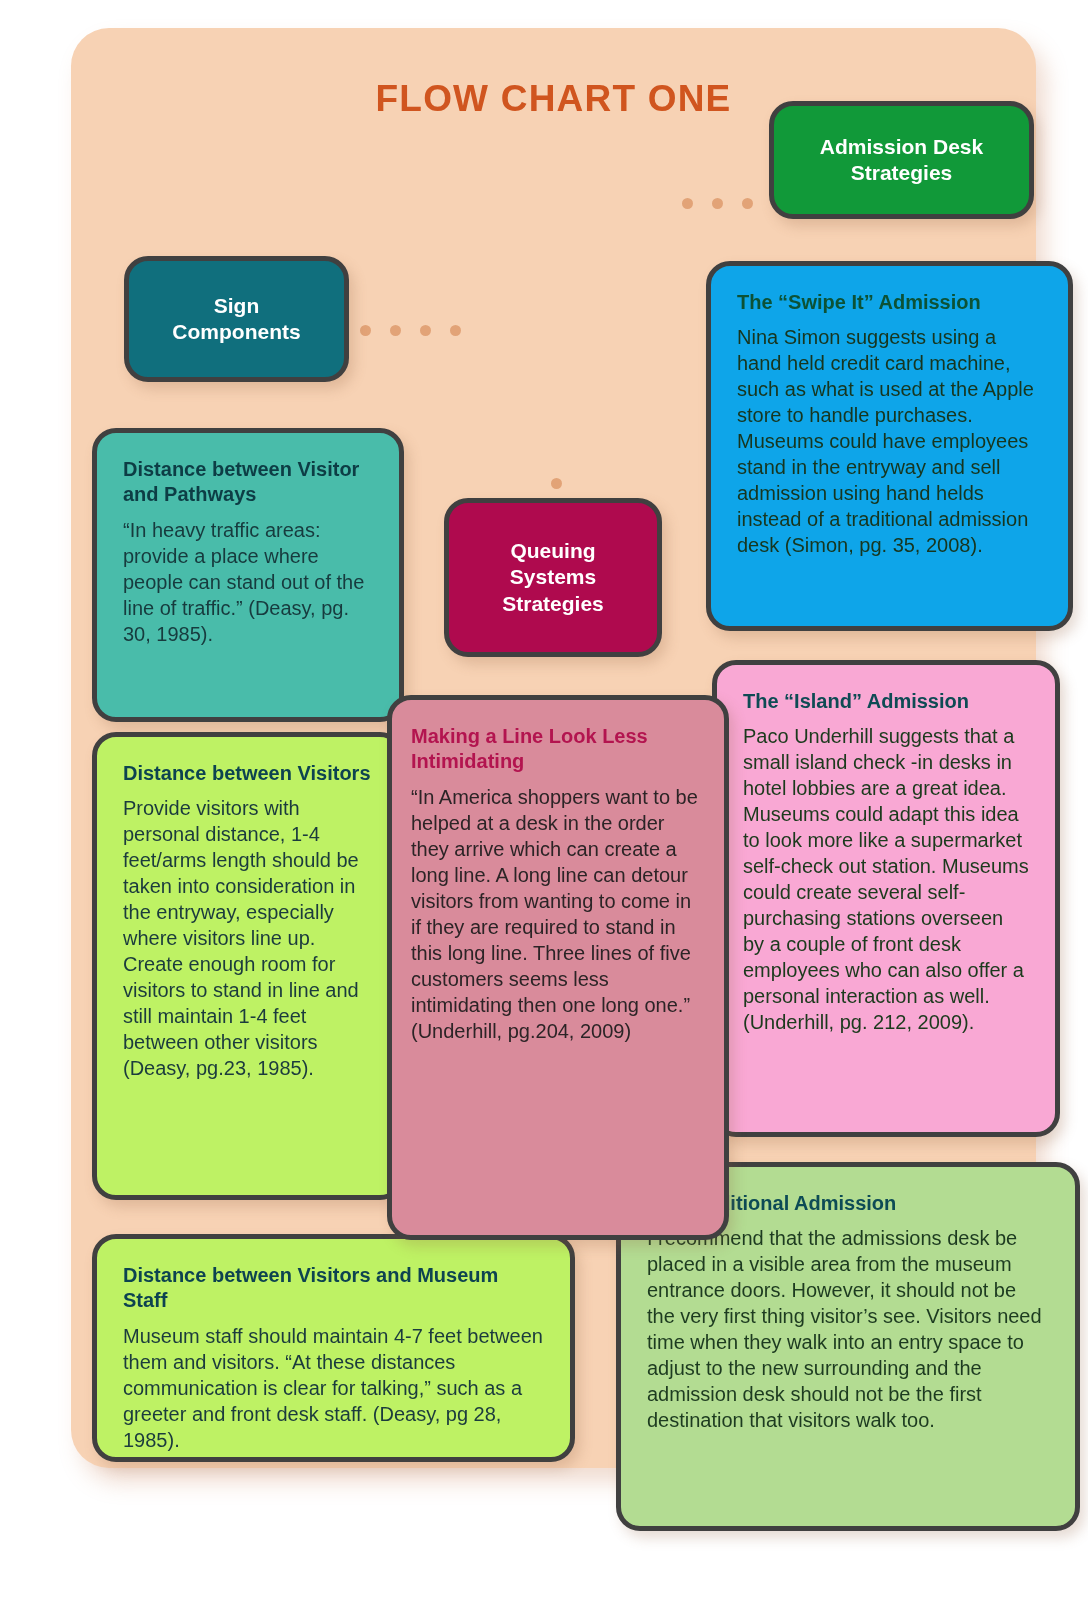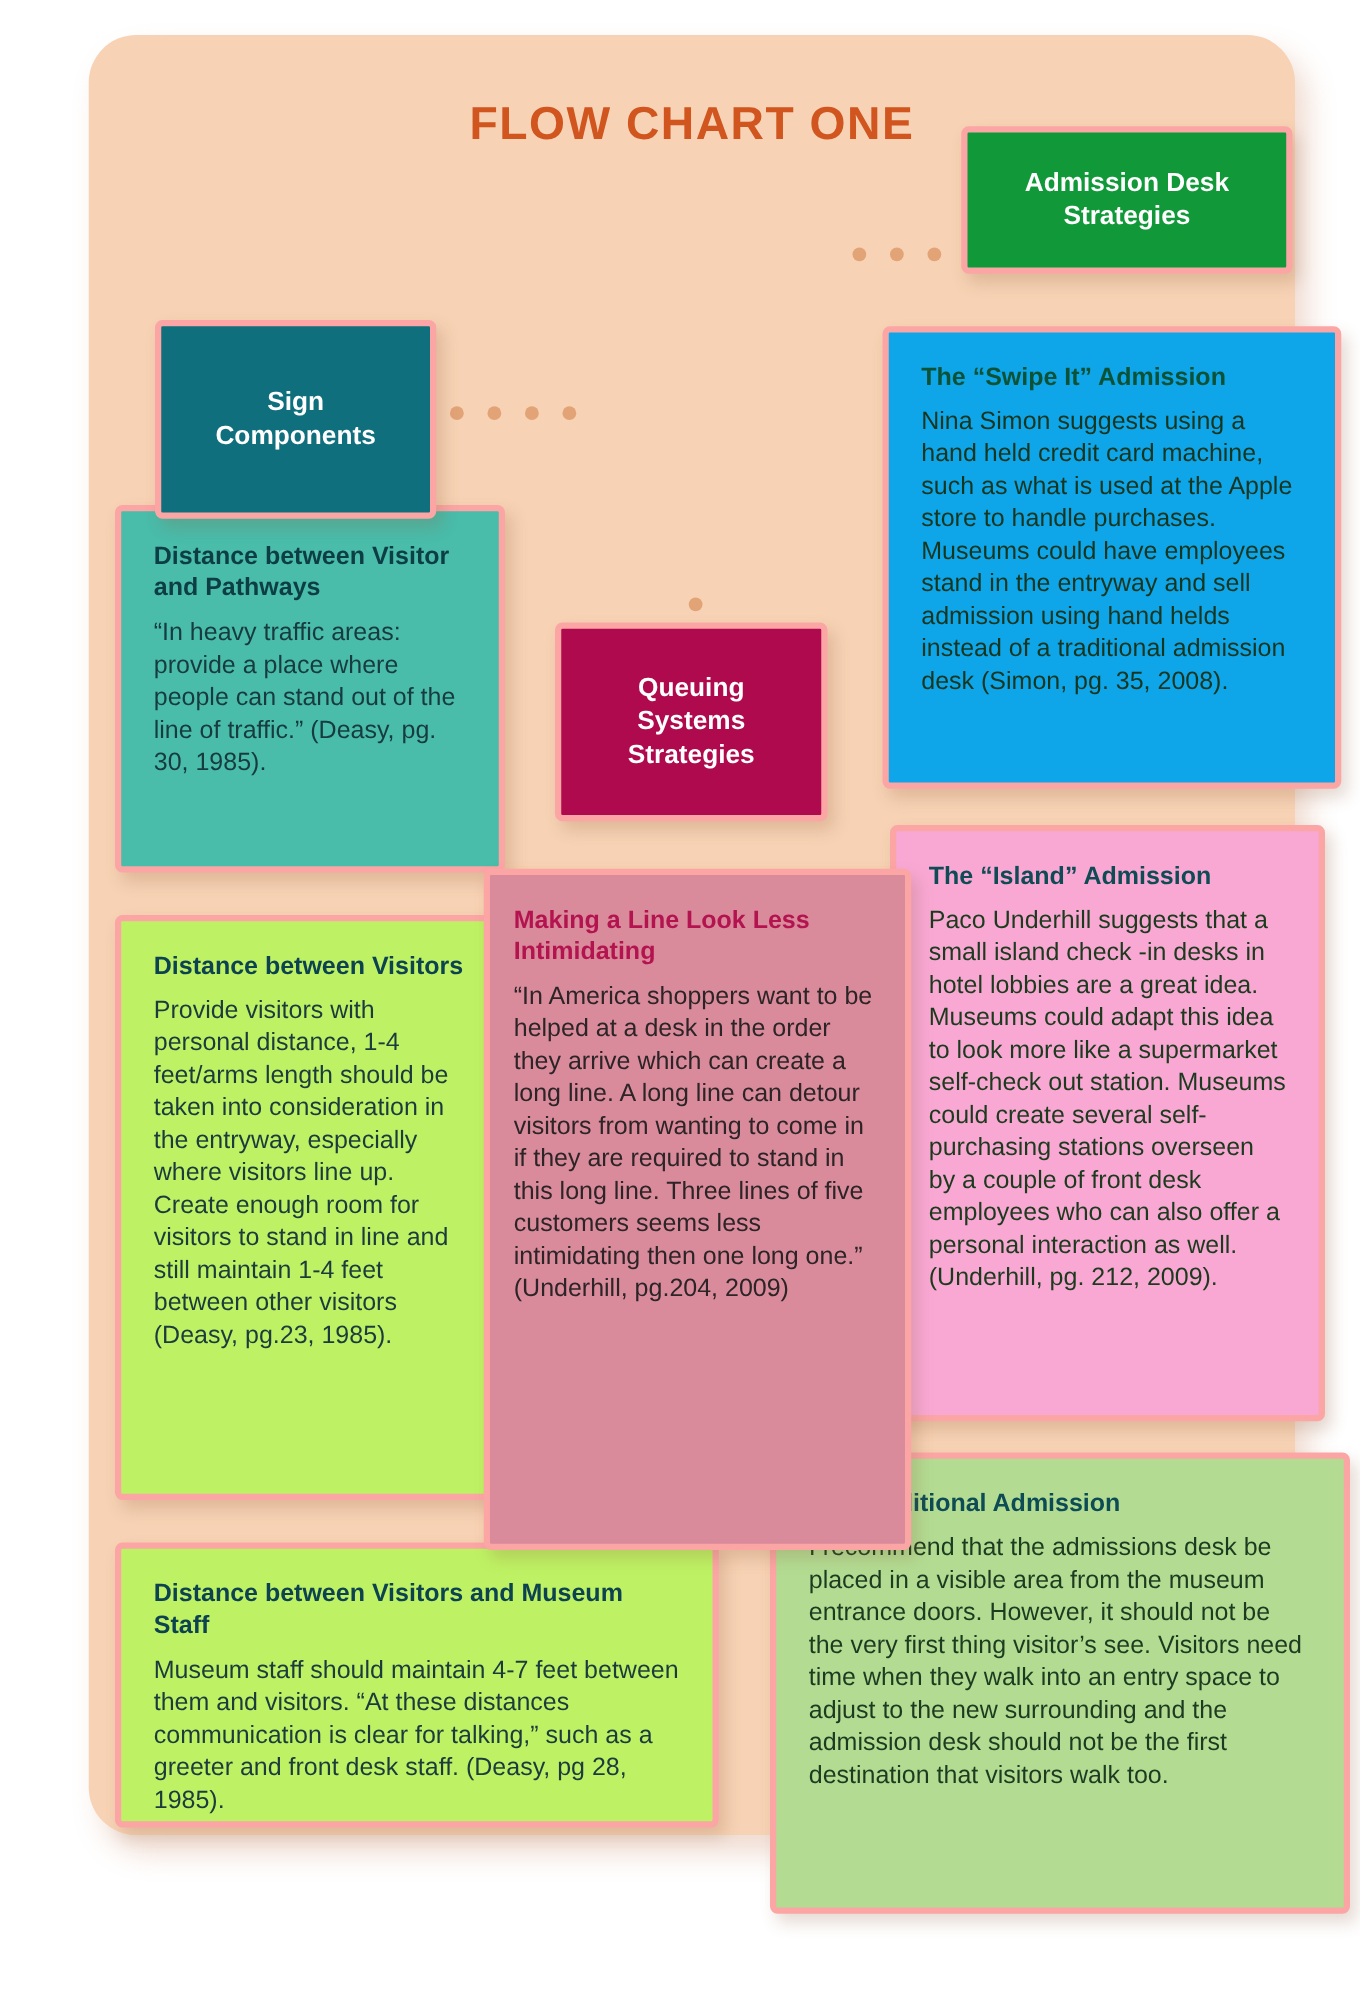--- a/index.html
+++ b/index.html
@@ -55,22 +55,22 @@
     color: #ffffff;
     display: flex; align-items: center; justify-content: center;
     text-align: center;
     font-size: 29px; font-weight: bold; line-height: 1.22;
     box-shadow: 3px 6px 14px rgba(160,80,40,0.25);
   }
 
   
   .node {
     position: absolute;
-    border-radius: 6px;
-    border: 5px solid #fca5a5;
+    border-radius: 24px;
+    border: 5px solid #404040;
     box-shadow: 5px 7px 13px rgba(140,90,60,0.22);
   }
   .node.hdr {
     display: flex; align-items: center; justify-content: center;
     text-align: center;
     color: #ffffff;
     font-weight: bold;
     line-height: 1.25;
   }
   .node.card { padding: 20px 22px 18px 22px; }
@@ -94,25 +94,25 @@
   .green-mid .h { color: #0c5236; } .green-mid .b { color: #17361f; }
   .green-light { background: #f9a8d4; }
   .green-light .h { color: #0e4b54; } .green-light .b { color: #1c3a1d; }
   .green-soft  { background: #b3dc92; }
   .green-soft .h { color: #0d4b55; } .green-soft .b { color: #1d3b20; }
   .pink        { background: #d98b9b; }
   .pink .h     { color: #b3144f; } .pink .b { color: #2c2426; }
 
   
   #hdr-admission  { left: 753px; top: 85px;  width: 265px; height: 118px; font-size: 21px; }
-  #hdr-sign       { left: 108px; top: 240px; width: 225px; height: 159px; font-size: 21px; }
+  #hdr-sign       { left: 108px; top: 240px; width: 225px; height: 126px; font-size: 21px; }
   #hdr-queuing    { left: 428px; top: 482px; width: 218px; height: 159px; font-size: 21px; }
 
   #card-swipe     { left: 690px; top: 245px; width: 367px; height: 370px; }
-  #card-pathways  { left: 76px;  top: 388px; width: 312px; height: 294px; }
+  #card-pathways  { left: 76px;  top: 412px; width: 312px; height: 294px; }
   #card-visitors  { left: 76px;  top: 716px; width: 312px; height: 468px; }
   #card-line      { left: 371px; top: 679px; width: 342px; height: 545px; padding-left: 15px; }
   #card-island    { left: 696px; top: 644px; width: 348px; height: 477px; }
   #card-staff     { left: 76px;  top: 1218px; width: 483px; height: 228px; }
   #card-trad      { left: 600px; top: 1146px; width: 464px; height: 369px; }
 
   
   #card-swipe   { z-index: 6; }
   #card-island  { z-index: 5; }
   #card-trad    { z-index: 7; }

